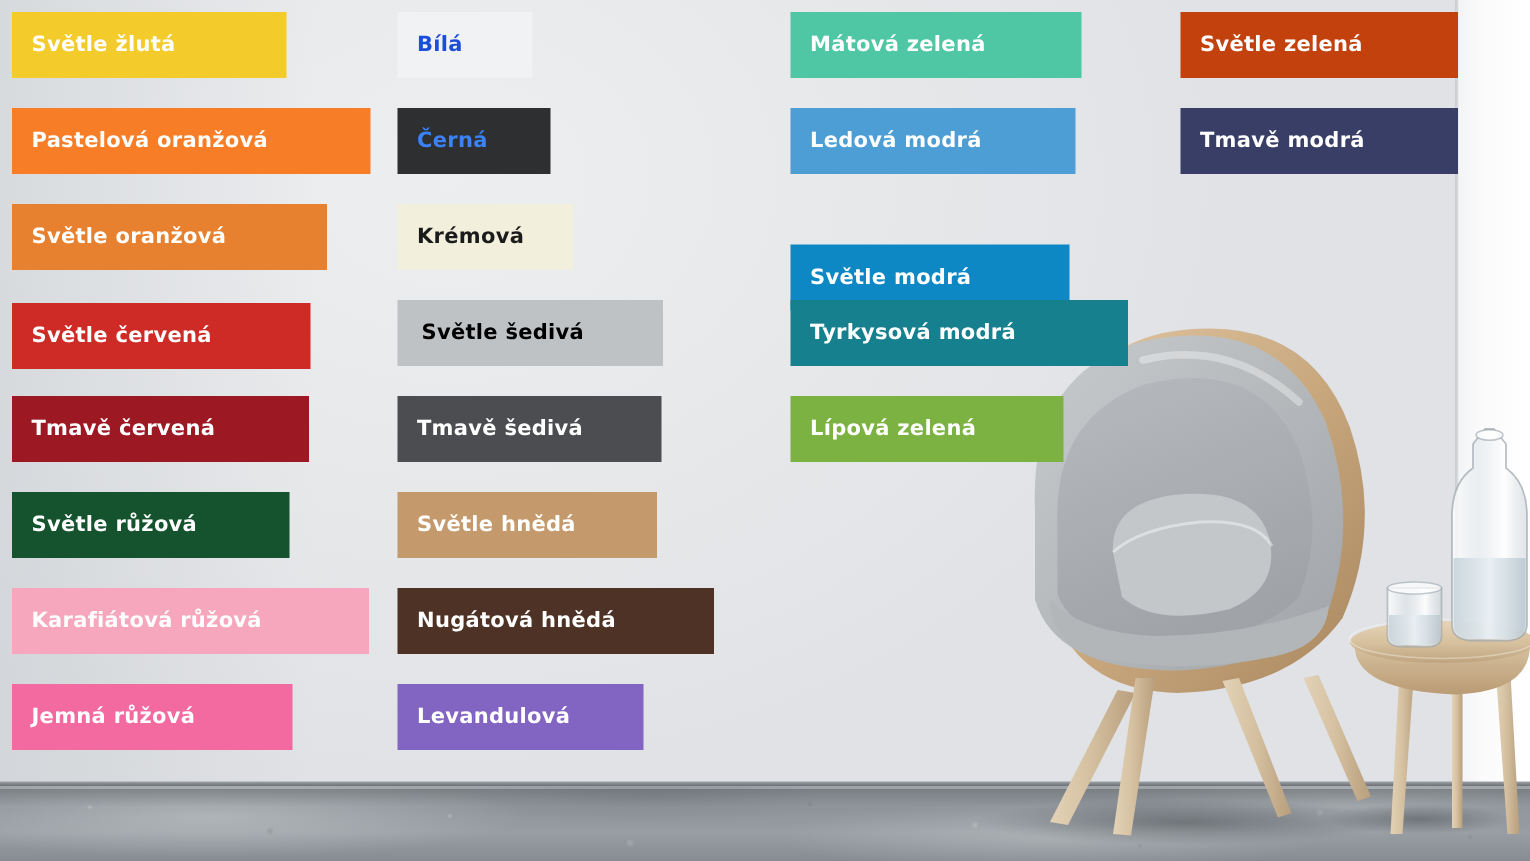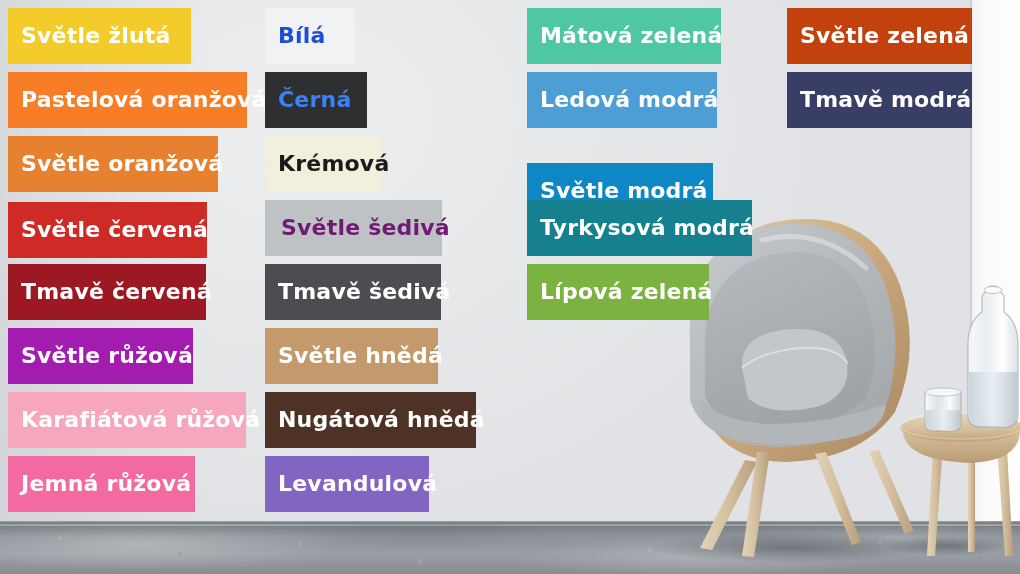--- a/index.html
+++ b/index.html
@@ -60,24 +60,24 @@
     background:linear-gradient(180deg,rgba(40,43,46,.30),rgba(40,43,46,0));
   }
 
   
   .furniture{position:absolute;left:0;top:0;width:1020px;height:574px;}
 
   
   .swatch{
     position:absolute;
     display:flex;align-items:center;
-    height:56px;
+    height:44px;
     padding:0 13px;
     box-sizing:border-box;
-    font-size:22px;
+    font-size:14px;
     font-weight:700;
     letter-spacing:.2px;
     white-space:nowrap;
     line-height:1;
   }
 </style>
 </head>
 <body>
 
 <div id="scene">
@@ -183,27 +183,27 @@
     <path d="M926 410 L960 410 L960 424 Q960 430 952 430 L934 430 Q926 430 926 424 Z" fill="url(#waterGrad)"></path>
     <ellipse cx="943" cy="392" rx="18" ry="4" fill="rgba(255,255,255,.75)" stroke="rgba(150,160,168,.55)" stroke-width="1"></ellipse>
   </svg>
 
   <div id="swatch-layer">
       <div class="swatch" style="left: 8px; top: 8px; width: 183px; background: rgb(243, 203, 43); color: rgb(255, 255, 255);">Světle žlutá</div>
       <div class="swatch" style="left: 8px; top: 72px; width: 239px; background: rgb(247, 125, 38); color: rgb(255, 255, 255);">Pastelová oranžová</div>
       <div class="swatch" style="left: 8px; top: 136px; width: 210px; background: rgb(232, 129, 47); color: rgb(255, 255, 255);">Světle oranžová</div>
       <div class="swatch" style="left: 8px; top: 202px; width: 199px; background: rgb(207, 43, 38); color: rgb(255, 255, 255);">Světle červená</div>
       <div class="swatch" style="left: 8px; top: 264px; width: 198px; background: rgb(156, 24, 35); color: rgb(255, 255, 255);">Tmavě červená</div>
-      <div class="swatch" style="left: 8px; top: 328px; width: 185px; background: #a21caf; color: rgb(255, 255, 255);">Světle růžová</div>
+      <div class="swatch" style="left: 8px; top: 328px; width: 185px; background: #14532d; color: rgb(255, 255, 255);">Světle růžová</div>
       <div class="swatch" style="left: 8px; top: 392px; width: 238px; background: rgb(247, 167, 189); color: rgb(255, 255, 255);">Karafiátová růžová</div>
       <div class="swatch" style="left: 8px; top: 456px; width: 187px; background: rgb(242, 106, 160); color: rgb(255, 255, 255);">Jemná růžová</div>
       <div class="swatch" style="left: 265px; top: 8px; width: 90px; background: rgb(241, 242, 244); color: #1d4ed8;">Bílá</div>
       <div class="swatch" style="left: 265px; top: 72px; width: 102px; background: rgb(46, 47, 49); color: #3b82f6;">Černá</div>
       <div class="swatch" style="left: 265px; top: 136px; width: 117px; background: rgb(242, 239, 220); color: rgb(27, 27, 27);">Krémová</div>
-      <div class="swatch" style="left: 265px; top: 200px; width: 177px; background: rgb(191, 194, 197); color: #701a75; padding-left: 16px;">Světle šedivá</div>
+      <div class="swatch" style="left: 265px; top: 200px; width: 177px; background: rgb(191, 194, 197); color: #000000; padding-left: 16px;">Světle šedivá</div>
       <div class="swatch" style="left: 265px; top: 264px; width: 176px; background: rgb(75, 77, 80); color: rgb(255, 255, 255);">Tmavě šedivá</div>
       <div class="swatch" style="left: 265px; top: 328px; width: 173px; background: rgb(196, 154, 108); color: rgb(255, 255, 255);">Světle hnědá</div>
       <div class="swatch" style="left: 265px; top: 392px; width: 211px; background: rgb(78, 50, 37); color: rgb(255, 255, 255);">Nugátová hnědá</div>
       <div class="swatch" style="left: 265px; top: 456px; width: 164px; background: rgb(130, 101, 194); color: rgb(255, 255, 255);">Levandulová</div>
       <div class="swatch" style="left: 527px; top: 8px; width: 194px; background: rgb(79, 198, 164); color: rgb(255, 255, 255);">Mátová zelená</div>
       <div class="swatch" style="left: 527px; top: 72px; width: 190px; background: rgb(77, 158, 213); color: rgb(255, 255, 255);">Ledová modrá</div>
       <div class="swatch" style="left: 527px; top: 136px; width: 186px; background: rgb(13, 136, 197); color: rgb(255, 255, 255); margin-top: 27px;">Světle modrá</div>
       <div class="swatch" style="left: 527px; top: 200px; width: 225px; background: rgb(22, 128, 143); color: rgb(255, 255, 255);">Tyrkysová modrá</div>
       <div class="swatch" style="left: 527px; top: 264px; width: 182px; background: rgb(124, 178, 65); color: rgb(255, 255, 255);">Lípová zelená</div>
       <div class="swatch" style="left: 787px; top: 8px; width: 185px; background: #c2410c; color: rgb(255, 255, 255);">Světle zelená</div>

